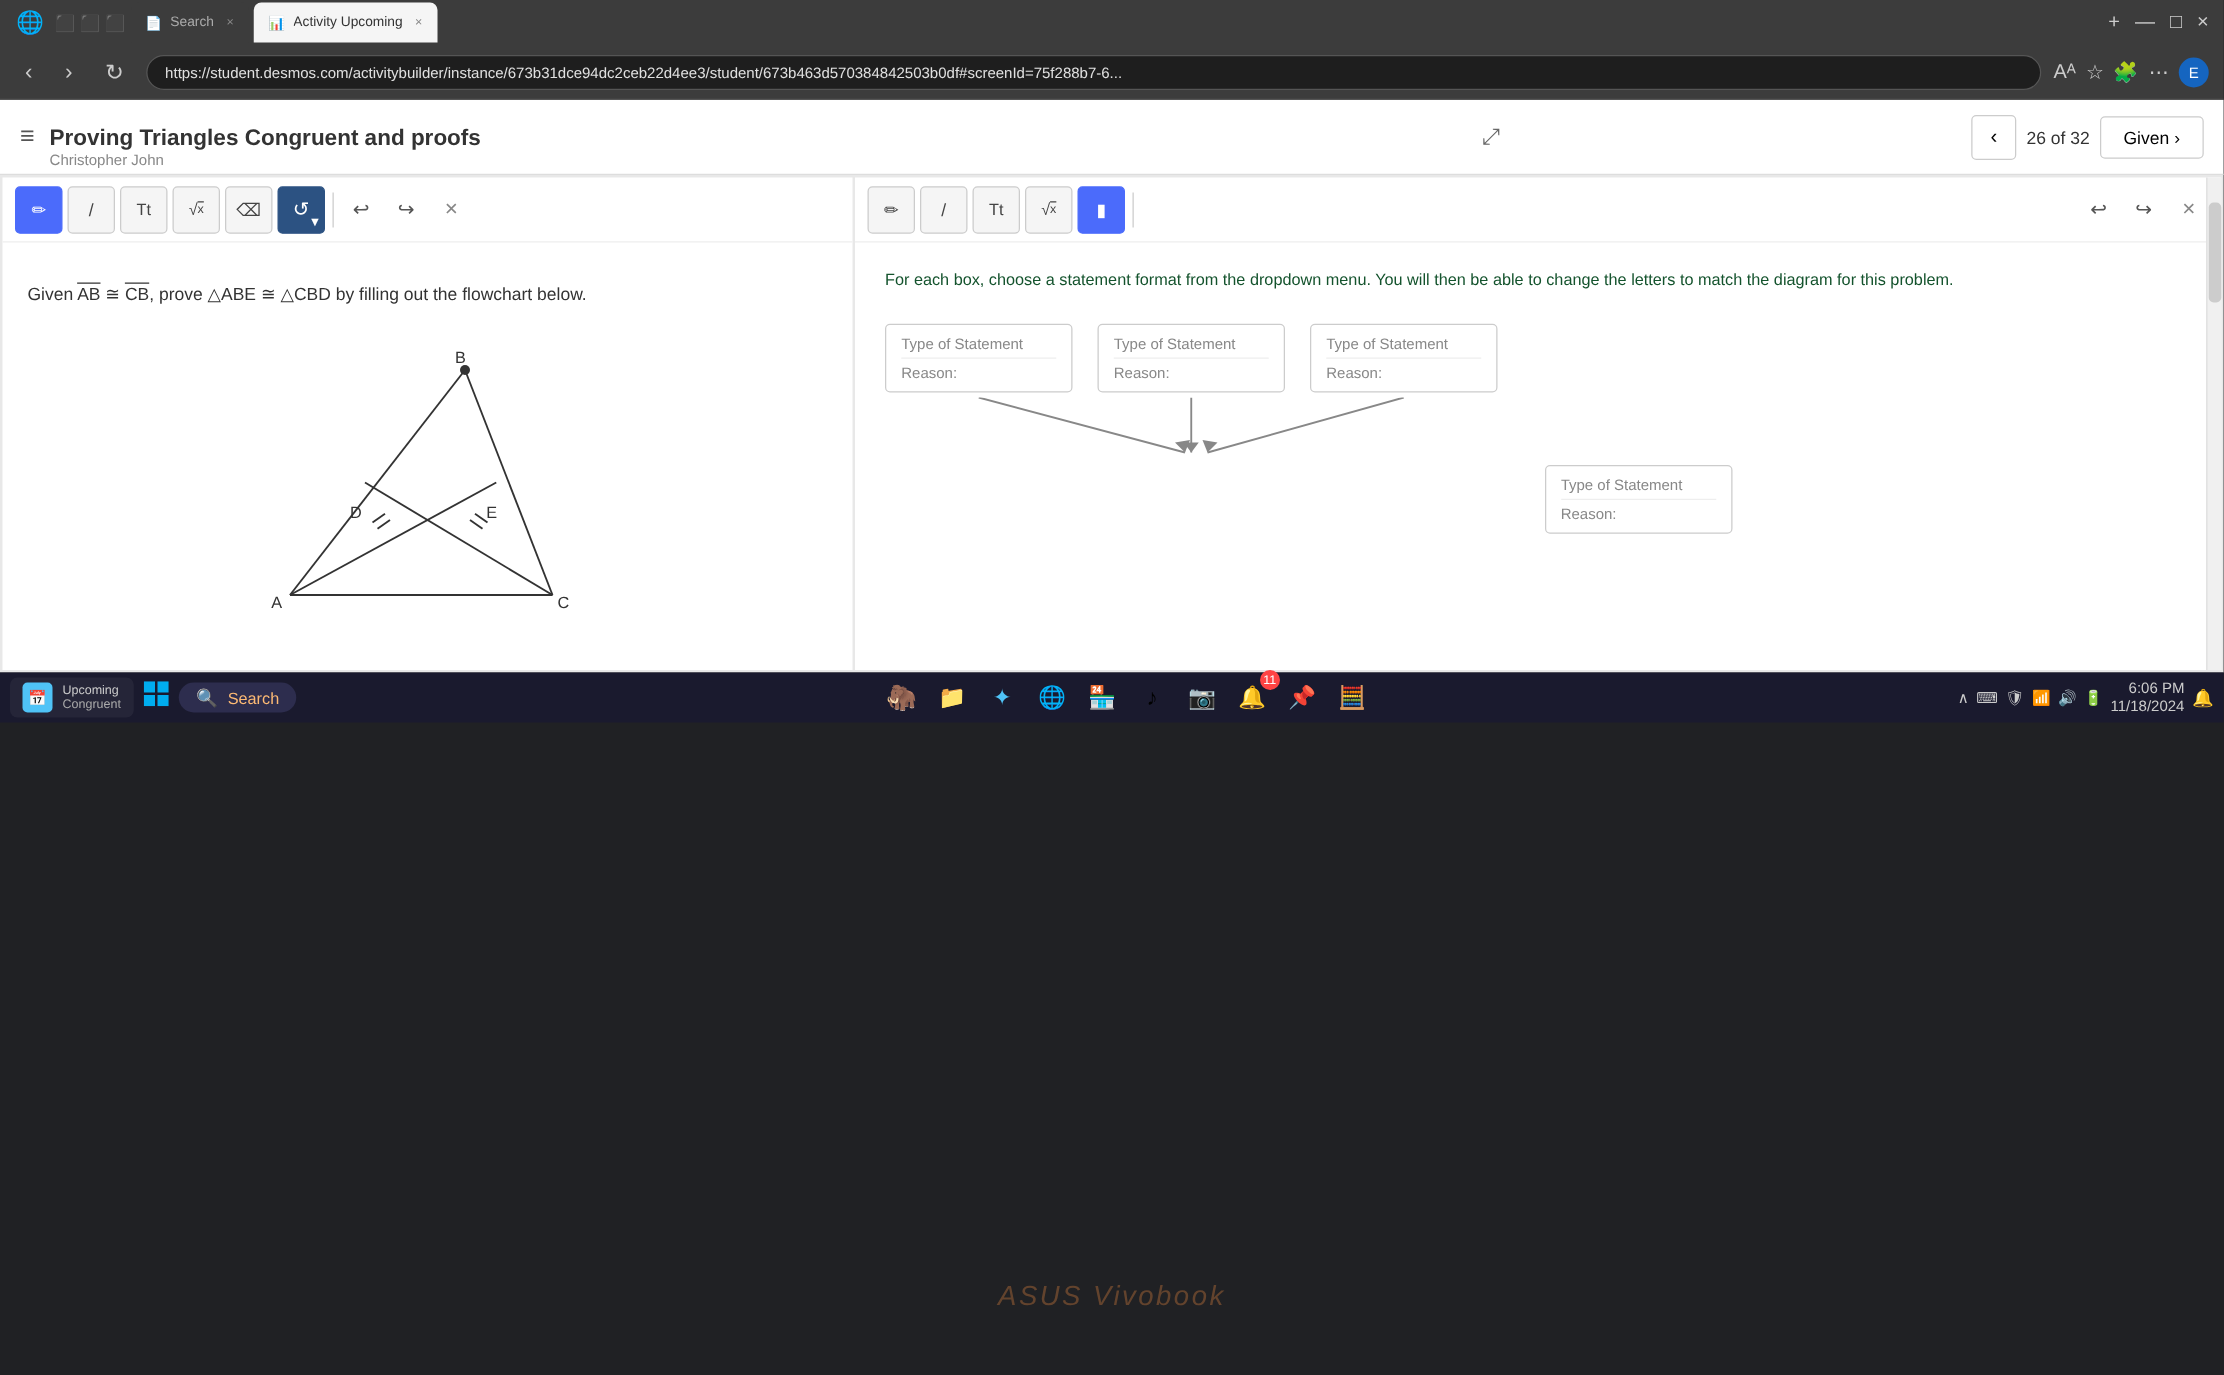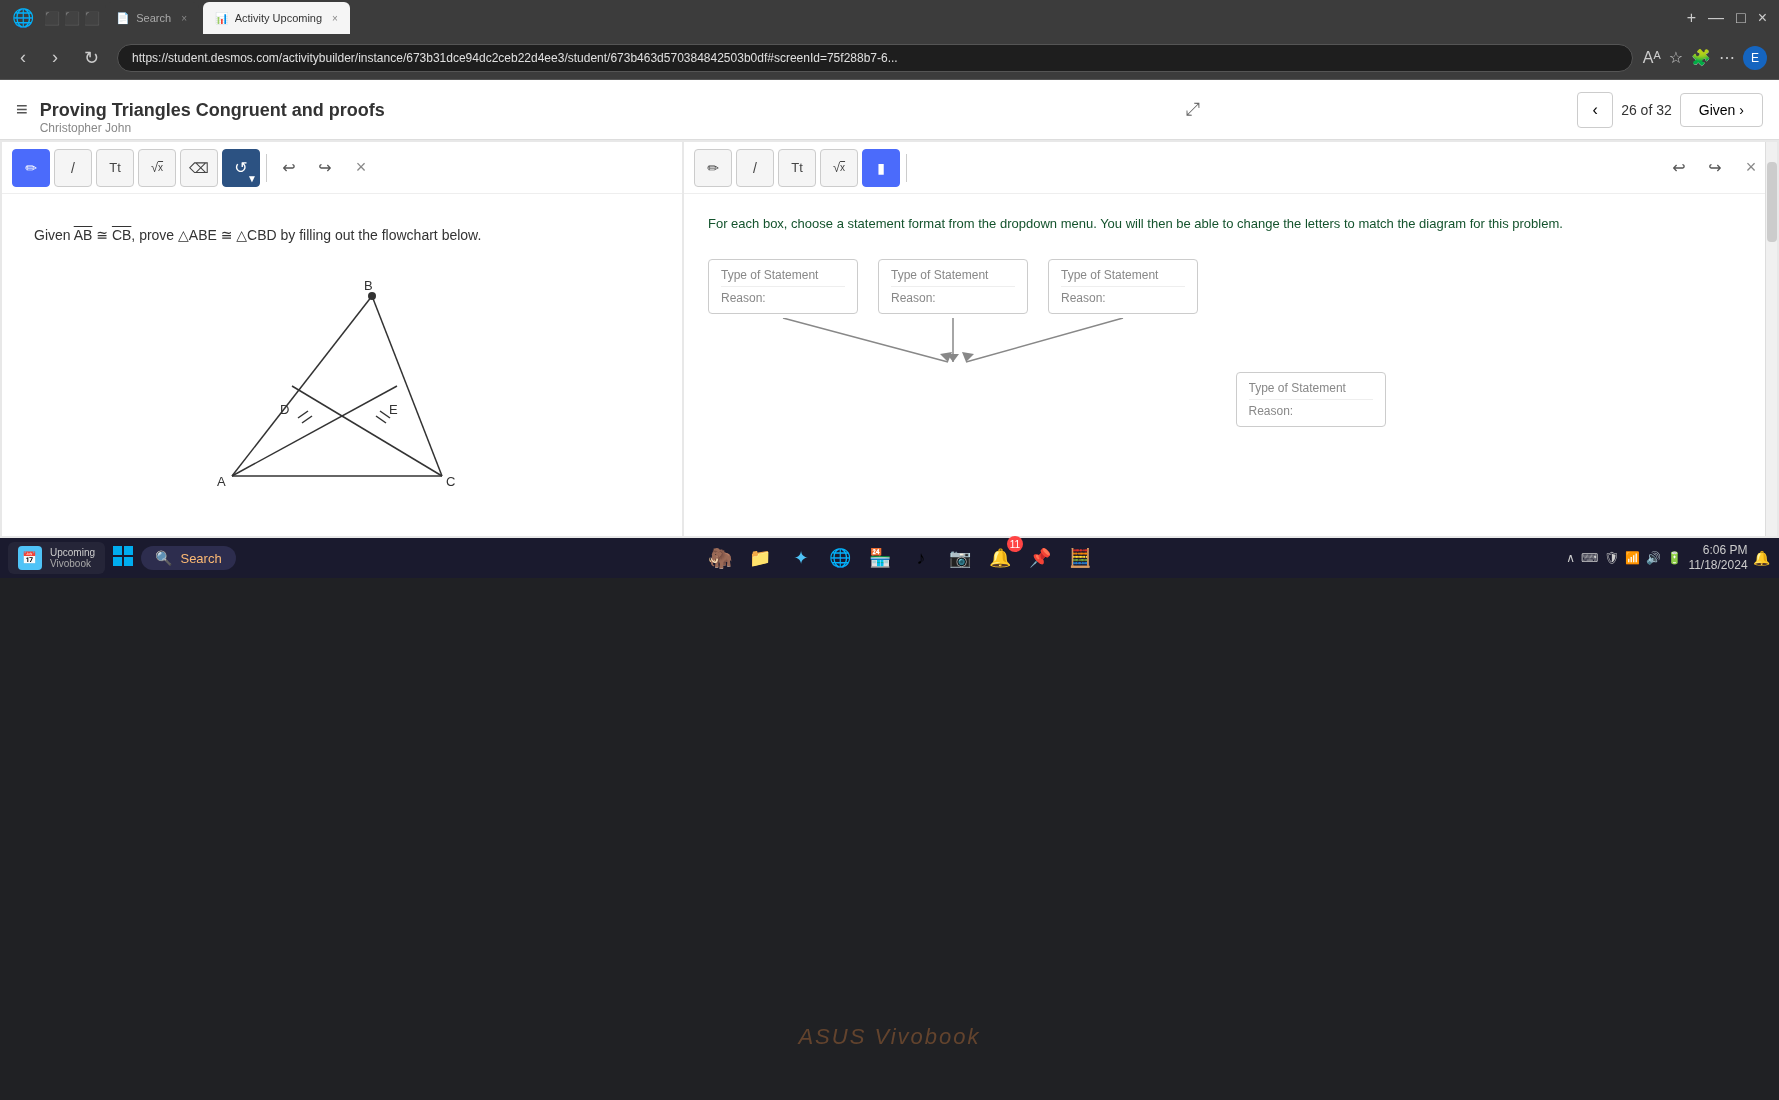--- a/index.html
+++ b/index.html
@@ -164,21 +164,21 @@
       <button class="tool-btn active-dark" style="position:relative;">
         <span style="font-size:16px;">↺</span>
         <span style="font-size:10px;position:absolute;bottom:2px;right:2px;">▼</span>
       </button>
       <div class="tool-separator"></div>
       <button class="tool-undo">↩</button>
       <button class="tool-undo">↪</button>
       <button class="tool-close">×</button>
     </div>
 
-    <div class="panel-content" style="padding: 30px 32px;">
+    <div class="panel-content" style="padding: 30px 20px;">
       <div class="problem-text">
         <span>Given </span><span style="text-decoration:overline;">AB</span><span> ≅ </span><span style="text-decoration:overline;">CB</span><span>, prove △ABE ≅  △CBD by filling out the flowchart below.</span>
       </div>
 
       <div class="triangle-container">
         <svg width="280" height="240" viewBox="0 0 280 240">
 
           <line x1="30" y1="210" x2="170" y2="30" stroke="#333" stroke-width="1.5"></line>
           <line x1="170" y1="30" x2="240" y2="210" stroke="#333" stroke-width="1.5"></line>
           <line x1="30" y1="210" x2="240" y2="210" stroke="#333" stroke-width="1.5"></line>
@@ -281,21 +281,21 @@
   </div>
 </div>
 
 <div class="taskbar">
   <div class="taskbar-left">
 
     <div style="display:flex;align-items:center;gap:8px;background:rgba(255,255,255,0.05);border-radius:6px;padding:4px 10px;">
       <div style="background:#4fc3f7;border-radius:4px;width:24px;height:24px;display:flex;align-items:center;justify-content:center;font-size:12px;">📅</div>
       <div>
         <div style="color:#ccc;font-size:10px;">Upcoming</div>
-        <div style="color:#aaa;font-size:10px;">Vivobook</div>
+        <div style="color:#aaa;font-size:10px;">Congruent</div>
       </div>
     </div>
   </div>
 
   <button class="start-btn">
     <svg width="20" height="20" viewBox="0 0 20 20">
       <rect x="0" y="0" width="9" height="9" fill="#00adef"></rect>
       <rect x="11" y="0" width="9" height="9" fill="#00adef"></rect>
       <rect x="0" y="11" width="9" height="9" fill="#00adef"></rect>
       <rect x="11" y="11" width="9" height="9" fill="#00adef"></rect>

